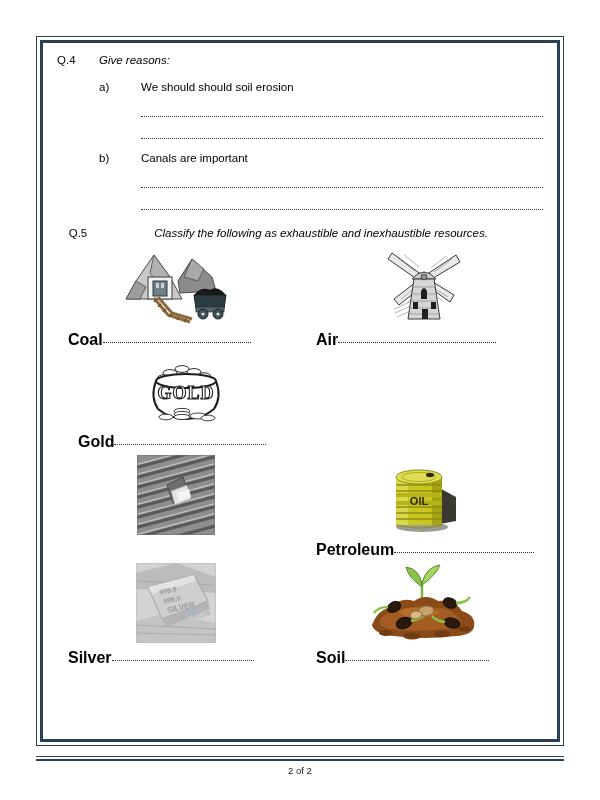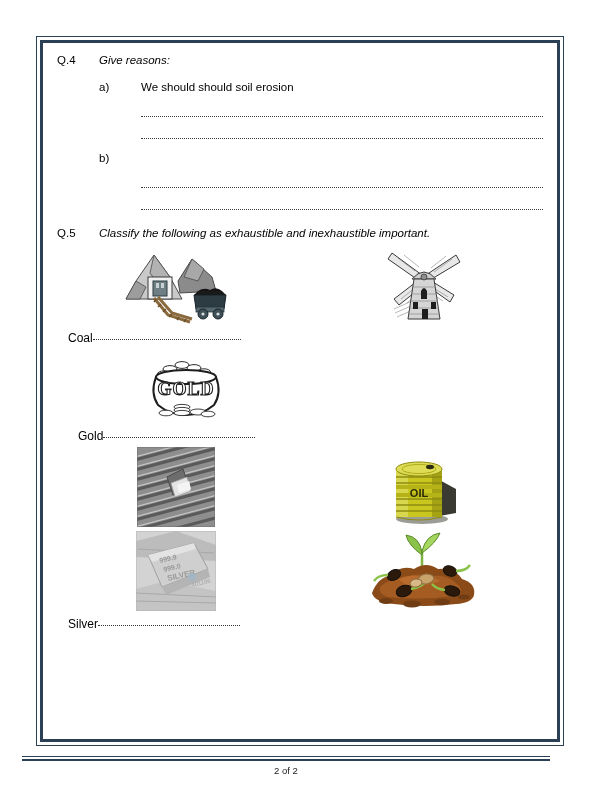--- a/index.html
+++ b/index.html
@@ -69,21 +69,21 @@
   .sub-text { flex: 1 1 auto; }
 
   
   .rule {
     margin-left: 84px;
     margin-top: 9px;
     height: 12px;
     border-bottom: 1px dotted #3a3a3a;
   }
 
-  .q5-block { margin-top: 16px; }
+  .q5-block { margin-top: 16px; text-align: center; }
 
   
   .grid {
     margin-top: 6px;
   }
   .grid-row {
     display: flex;
   }
   .cell {
     width: 238px;
@@ -97,43 +97,43 @@
     align-items: flex-end;
     justify-content: center;
   }
   .pic.tall { height: 84px; }
 
   .label-row {
     display: flex;
     align-items: baseline;
     margin-top: 6px;
     padding-left: 11px;
-    font-size: 12px;
-    font-weight: normal;
+    font-size: 16px;
+    font-weight: bold;
   }
   .label-row .lead {
     flex: 0 0 auto;
     border-bottom: 1px dotted #333333;
     height: 9px;
     position: relative;
     top: -2px;
   }
   .lead.w-coal { width: 148px; }
   .lead.w-air { width: 158px; }
   .lead.w-clouds { width: 136px; }
   .lead.w-gold { width: 152px; }
   .lead.w-iron { width: 150px; }
   .lead.w-petroleum { width: 140px; }
   .lead.w-silver { width: 142px; }
   .lead.w-soil { width: 144px; }
 
   
   .footer {
     position: absolute;
-    left: 22px;
+    left: 36px;
     top: 756px;
     width: 528px;
     text-align: center;
   }
   .footer-rule {
     border-top: 1px solid #2b3f55;
     border-bottom: 2px solid #2b3f55;
     height: 2px;
     margin: 0 0 4px 0;
   }
@@ -160,27 +160,28 @@
         <span class="sub-indent"></span>
         <span class="sub-letter">a)</span>
         <span class="sub-text">We should should soil erosion</span>
       </div>
       <div class="rule"></div>
       <div class="rule"></div>
 
       <div class="sub-row">
         <span class="sub-indent"></span>
         <span class="sub-letter">b)</span>
+        <span class="sub-text">Canals are important</span>
       </div>
       <div class="rule"></div>
       <div class="rule"></div>
 
       <div class="q-row q5-block">
         <span class="q-num">Q.5</span>
-        <span class="q-text">Classify the following as exhaustible and inexhaustible important.</span>
+        <span class="q-text">Classify the following as exhaustible and inexhaustible resources.</span>
       </div>
 
       <div class="grid">
 
         <div class="grid-row">
 
           <div class="cell">
             <div class="pic">
               <svg width="112" height="78" viewBox="0 0 112 78">
 
@@ -261,20 +262,24 @@
                   <line x1="27" y1="67" x2="58" y2="67"></line>
                 </g>
 
                 <path d="M39 44 Q42 38 45 44 L45 52 L39 52 Z" fill="#1e1e1e"></path>
                 <rect x="31" y="55" width="5" height="7" fill="#1e1e1e"></rect>
                 <rect x="49" y="55" width="5" height="7" fill="#1e1e1e"></rect>
                 <rect x="40" y="62" width="6" height="10" fill="#1e1e1e"></rect>
 
                 <circle cx="42" cy="30" r="3" fill="#8f8f8f" stroke="#3a3a3a" stroke-width="0.8"></circle>
               </svg>
+            </div>
+            <div class="label-row">
+              <span>Air</span>
+              <span class="lead w-air"></span>
             </div>
           </div>
         </div>
 
         <div class="grid-row">
 
 
           <div class="cell right">
             <div class="pic">
               <svg width="92" height="72" viewBox="0 0 92 72">
@@ -370,20 +375,24 @@
 
                 <text x="41" y="50" text-anchor="middle" font-family="'Liberation Sans', sans-serif" font-size="11" font-weight="bold" fill="#2a2a08">OIL</text>
 
                 <ellipse cx="41" cy="22" rx="23" ry="7" fill="#dedc55" stroke="#8e8c10" stroke-width="1"></ellipse>
                 <ellipse cx="41" cy="22" rx="17" ry="4.6" fill="none" stroke="#a9a714" stroke-width="0.9"></ellipse>
                 <ellipse cx="52" cy="20" rx="4" ry="2.2" fill="#2b2b14"></ellipse>
 
                 <path d="M18 70 Q41 76 64 70" fill="none" stroke="#8e8c10" stroke-width="1.2"></path>
               </svg>
             </div>
+            <div class="label-row">
+              <span>Petroleum</span>
+              <span class="lead w-petroleum"></span>
+            </div>
           </div>
         </div>
 
         <div class="grid-row">
 
           <div class="cell">
             <div class="pic tall">
               <svg width="80" height="80" viewBox="0 0 80 80">
                 <rect x="0" y="0" width="80" height="80" fill="#d3d3d3"></rect>
 
@@ -441,20 +450,24 @@
                   <path d="M92 40 Q102 40 106 34" stroke="#8bc34a" stroke-width="2.4" fill="none"></path>
                   <ellipse cx="40" cy="60" rx="8" ry="5.5" transform="rotate(-18 40 60)" fill="#2b1a0c" stroke="#12100a" stroke-width="1"></ellipse>
                   <path d="M47 58 Q58 56 62 50" stroke="#8bc34a" stroke-width="2.4" fill="none"></path>
                   <ellipse cx="88" cy="60" rx="8" ry="5" transform="rotate(14 88 60)" fill="#2b1a0c" stroke="#12100a" stroke-width="1"></ellipse>
                   <path d="M81 59 Q72 58 68 53" stroke="#8bc34a" stroke-width="2.4" fill="none"></path>
                   <ellipse cx="62" cy="48" rx="8" ry="5" transform="rotate(-8 62 48)" fill="#c8a36b" stroke="#8a6a3c" stroke-width="1"></ellipse>
                   <ellipse cx="52" cy="52" rx="6" ry="4" transform="rotate(-8 52 52)" fill="#d8b887" stroke="#8a6a3c" stroke-width="1"></ellipse>
                 </g>
               </svg>
             </div>
+            <div class="label-row">
+              <span>Soil</span>
+              <span class="lead w-soil"></span>
+            </div>
           </div>
         </div>
 
       </div>
     </div>
   </div>
 </div>
 
 <div class="footer">
   <div class="footer-rule"></div>

